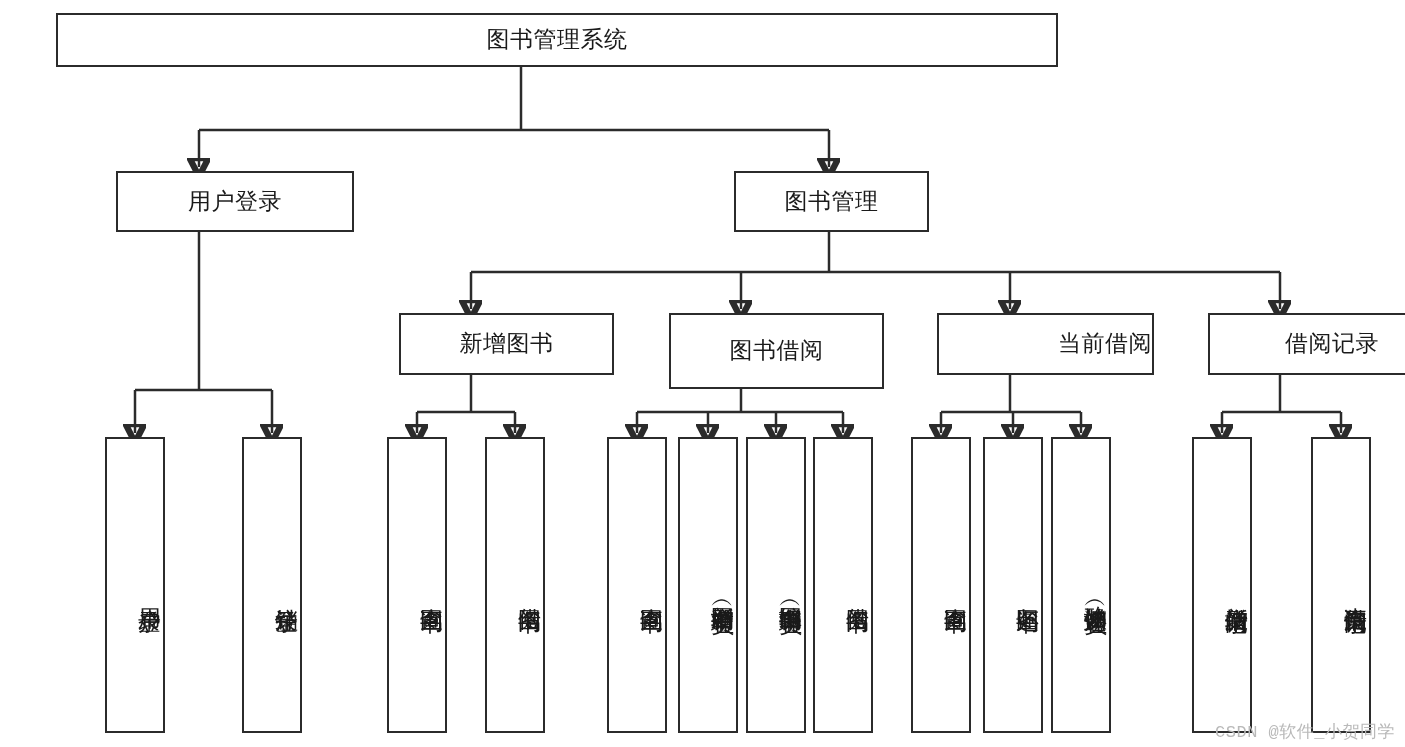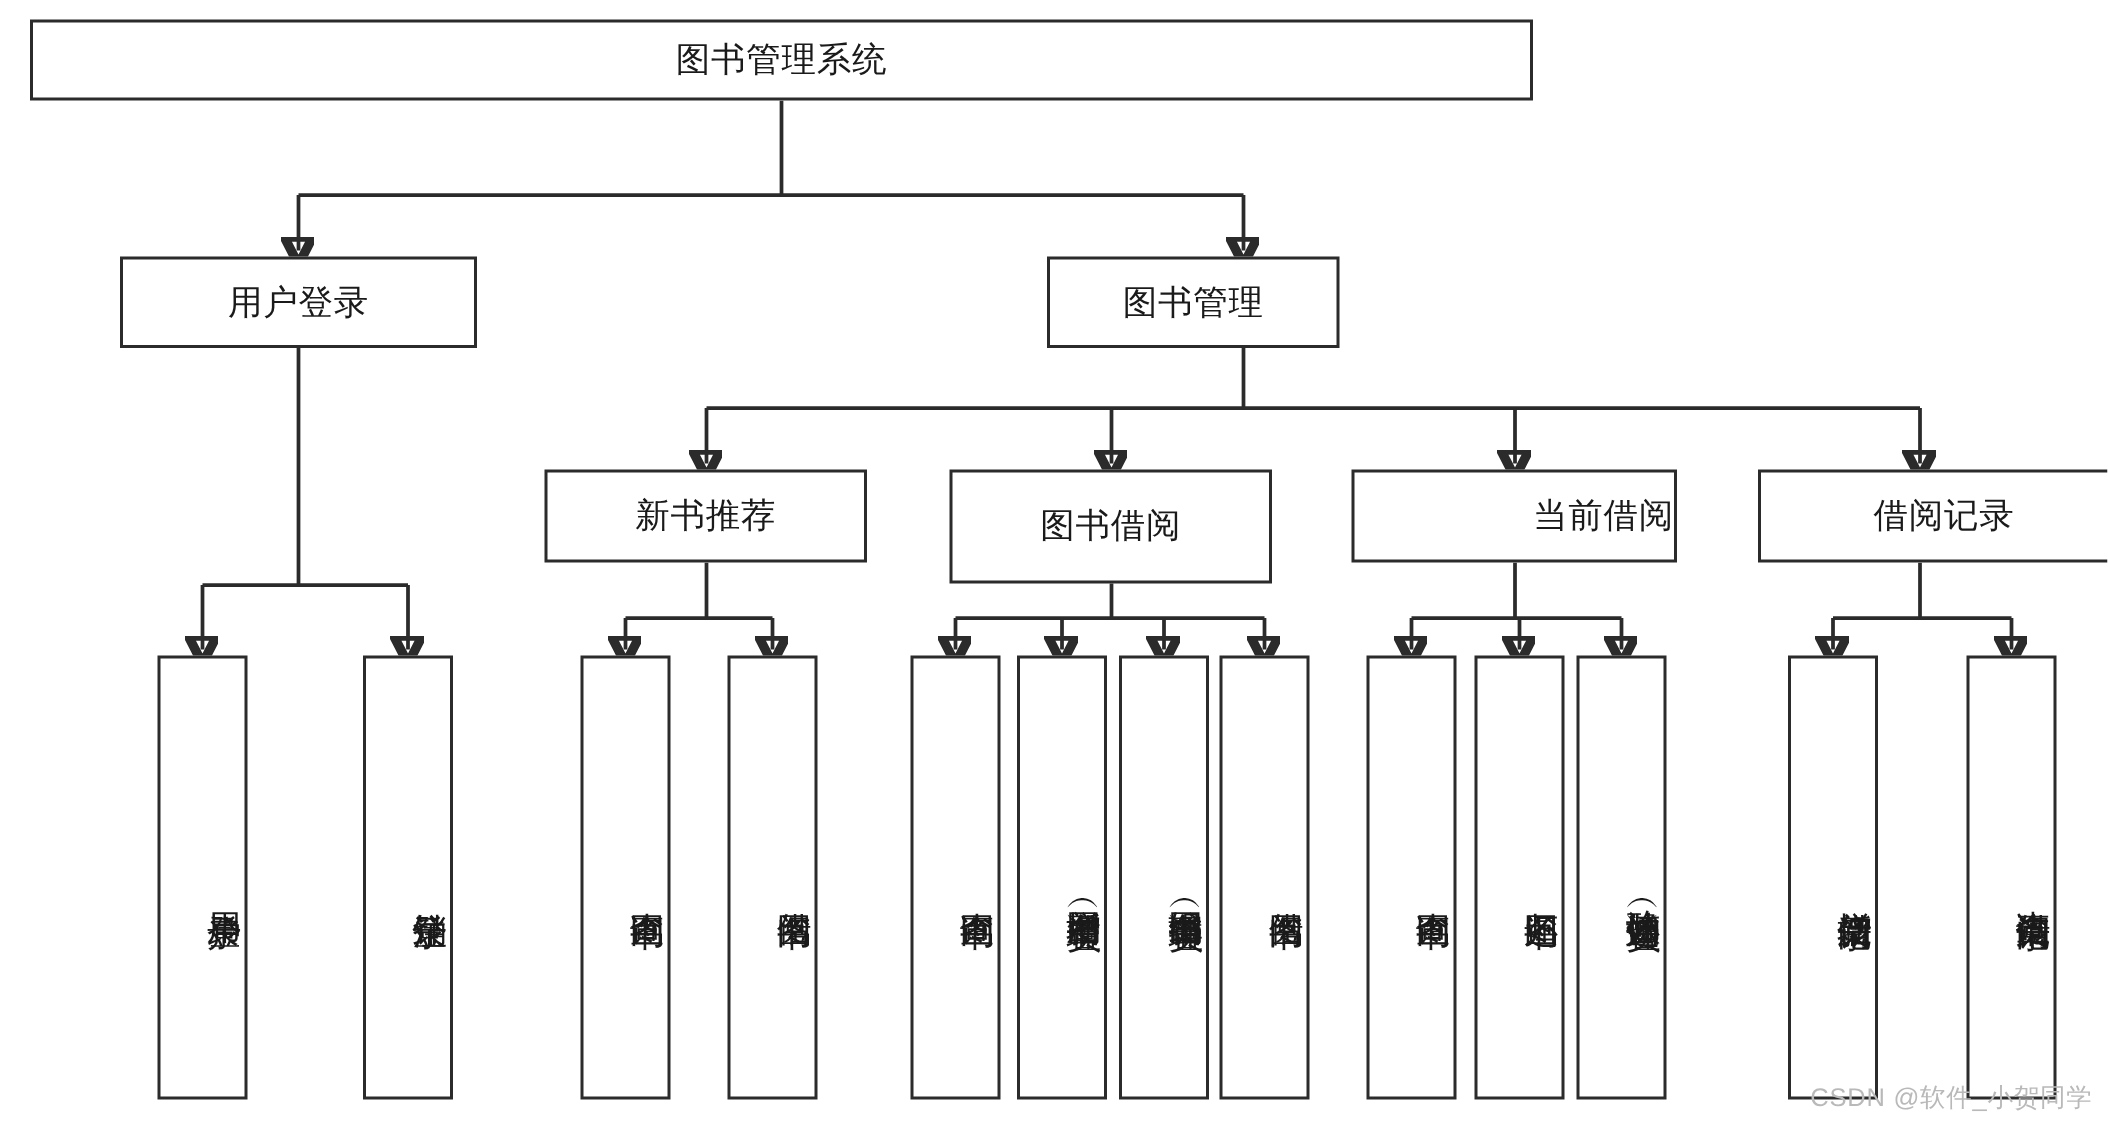--- a/index.html
+++ b/index.html
@@ -25,20 +25,21 @@
     display: flex;
     align-items: center;
     justify-content: center;
     text-align: center;
     color: #1a1a1a;
   }
   .node-h {
     font-size: 23px;
     line-height: 1.1;
     letter-spacing: 0.5px;
+    margin-left: 36px;
   }
   .node-leaf {
     font-size: 23px;
     line-height: 1.15;
     letter-spacing: 1px;
     writing-mode: vertical-rl;
     text-orientation: upright;
     align-items: flex-start;
     justify-content: center;
     padding-top: 14px;
@@ -62,20 +63,21 @@
     fill: none;
   }
   .watermark {
     position: absolute;
     right: 10px;
     bottom: 4px;
     font-size: 17px;
     color: #b9b9b9;
     letter-spacing: 0.5px;
     white-space: nowrap;
+    font-family: Liberation Mono, monospace;
   }
 </style>
 </head>
 <body>
 
 <div id="diagram-root">
   <svg class="connectors" id="connector-layer" viewBox="0 0 1405 747" xmlns="http://www.w3.org/2000/svg">
     <defs>
       <marker id="arrowhead" markerWidth="9" markerHeight="9" refX="3.6" refY="4.2" orient="auto" markerUnits="strokeWidth">
         <path d="M0,0.4 L7.4,4.2 L0,8 z" fill="#2b2b2b" stroke="none"></path>
@@ -122,21 +124,21 @@
       <div class="node node-h" style="left: 20px; top: 13px; width: 1002px; height: 54px;">
         <span>图书管理系统</span>
       </div>
       <div class="node node-h" style="left: 80px; top: 171px; width: 238px; height: 61px;">
         <span>用户登录</span>
       </div>
       <div class="node node-h" style="left: 698px; top: 171px; width: 195px; height: 61px;">
         <span>图书管理</span>
       </div>
       <div class="node node-h" style="left: 363px; top: 313px; width: 215px; height: 62px;">
-        <span>新书推荐</span>
+        <span>新增图书</span>
       </div>
       <div class="node node-h" style="left: 633px; top: 313px; width: 215px; height: 76px;">
         <span>图书借阅</span>
       </div>
       <div class="node node-h" style="left: 901px; top: 313px; width: 217px; height: 62px; justify-content: flex-end;">
         <span>当前借阅</span>
       </div>
       <div class="node node-h" style="left: 1172px; top: 313px; width: 248px; height: 62px;">
         <span>借阅记录</span>
       </div>

